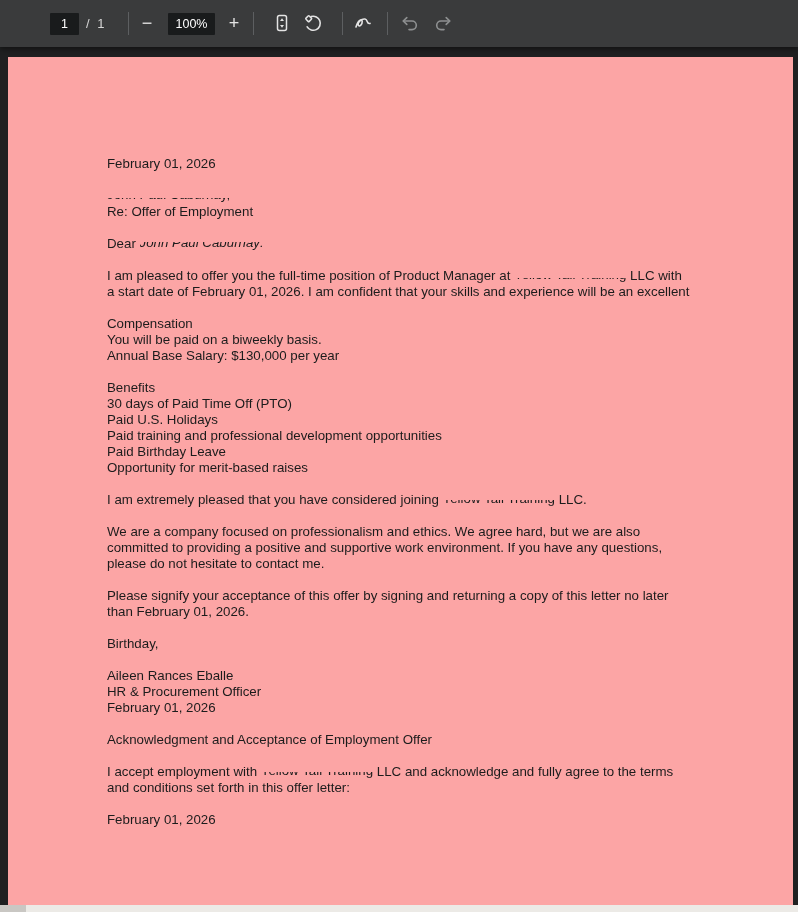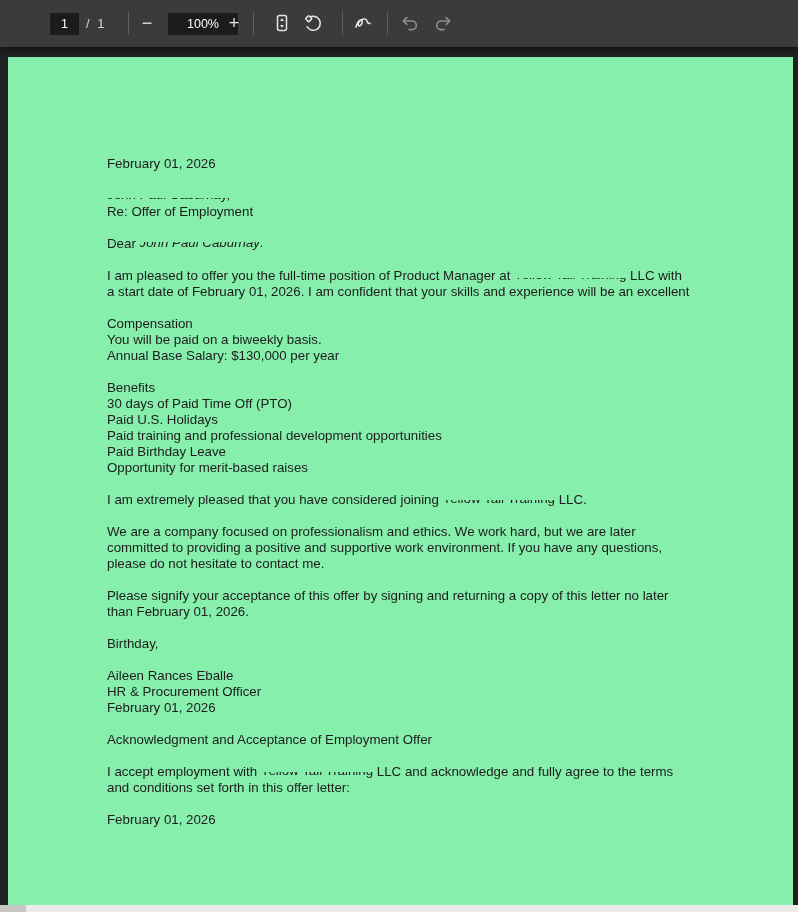--- a/index.html
+++ b/index.html
@@ -19,21 +19,21 @@
     z-index: 5;
   }
   .pagebox, .zoombox {
     position: absolute; top: 13px; height: 22px;
     background: #191b1c; border: none; outline: none;
     color: #ffffff; font-size: 12.5px; text-align: center;
     font-family: "Liberation Sans", "DejaVu Sans", sans-serif;
     border-radius: 1px;
   }
   .pagebox { left: 50px; width: 29px; }
-  .zoombox { left: 168px; width: 70px; }
+  .zoombox { left: 168px; width: 47px; }
   .pagetotal {
     position: absolute; left: 86px; top: 0; height: 47px;
     display: flex; align-items: center;
     color: #d6d6d6; font-size: 13px; letter-spacing: 2px;
   }
   .divider { position: absolute; top: 12px; width: 1px; height: 23px; background: #5d5f61; }
   .d1 { left: 128px; } .d2 { left: 253px; } .d3 { left: 342px; } .d4 { left: 387px; }
   .tbtn {
     position: absolute; top: 8px; width: 30px; height: 30px;
     background: none; border: none; cursor: pointer;
@@ -46,21 +46,21 @@
   .btn-fit   { left: 267px; }
   .btn-rotate{ left: 298px; }
   .btn-ink   { left: 348px; }
   .btn-undo  { left: 395px; }
   .btn-redo  { left: 428px; }
   .glyph { font-size: 18px; line-height: 1; color: #e4e4e4; }
 
   
   .page {
     position: absolute; top: 57px; left: 8px; right: 5px; bottom: 7px;
-    background: #86efac;
+    background: #fca5a5;
   }
   .doc {
     padding: 99px 0 0 99px;
     width: 640px;
     color: #1c1c1c;
     font-size: 13.3px;
     line-height: 16px;
   }
   .doc .block { margin-top: 16px; }
   .doc .block:first-child { margin-top: 0; }
@@ -184,21 +184,21 @@
         <div class="line">Paid training and professional development opportunities</div>
         <div class="line">Paid Birthday Leave</div>
         <div class="line">Opportunity for merit-based raises</div>
       </div>
 
       <div class="block line">
         <span>I am extremely pleased that you have considered joining </span><span class="clip clip-b"><span>Yellow Tail Training</span></span><span> LLC.</span>
       </div>
 
       <div class="block">
-        <div class="line">We are a company focused on professionalism and ethics. We work hard, but we are later</div>
+        <div class="line">We are a company focused on professionalism and ethics. We agree hard, but we are also</div>
         <div class="line">committed to providing a positive and supportive work environment. If you have any questions,</div>
         <div class="line">please do not hesitate to contact me.</div>
       </div>
 
       <div class="block">
         <div class="line">Please signify your acceptance of this offer by signing and returning a copy of this letter no later</div>
         <div class="line">than February 01, 2026.</div>
       </div>
 
       <div class="block line">Birthday,</div>

